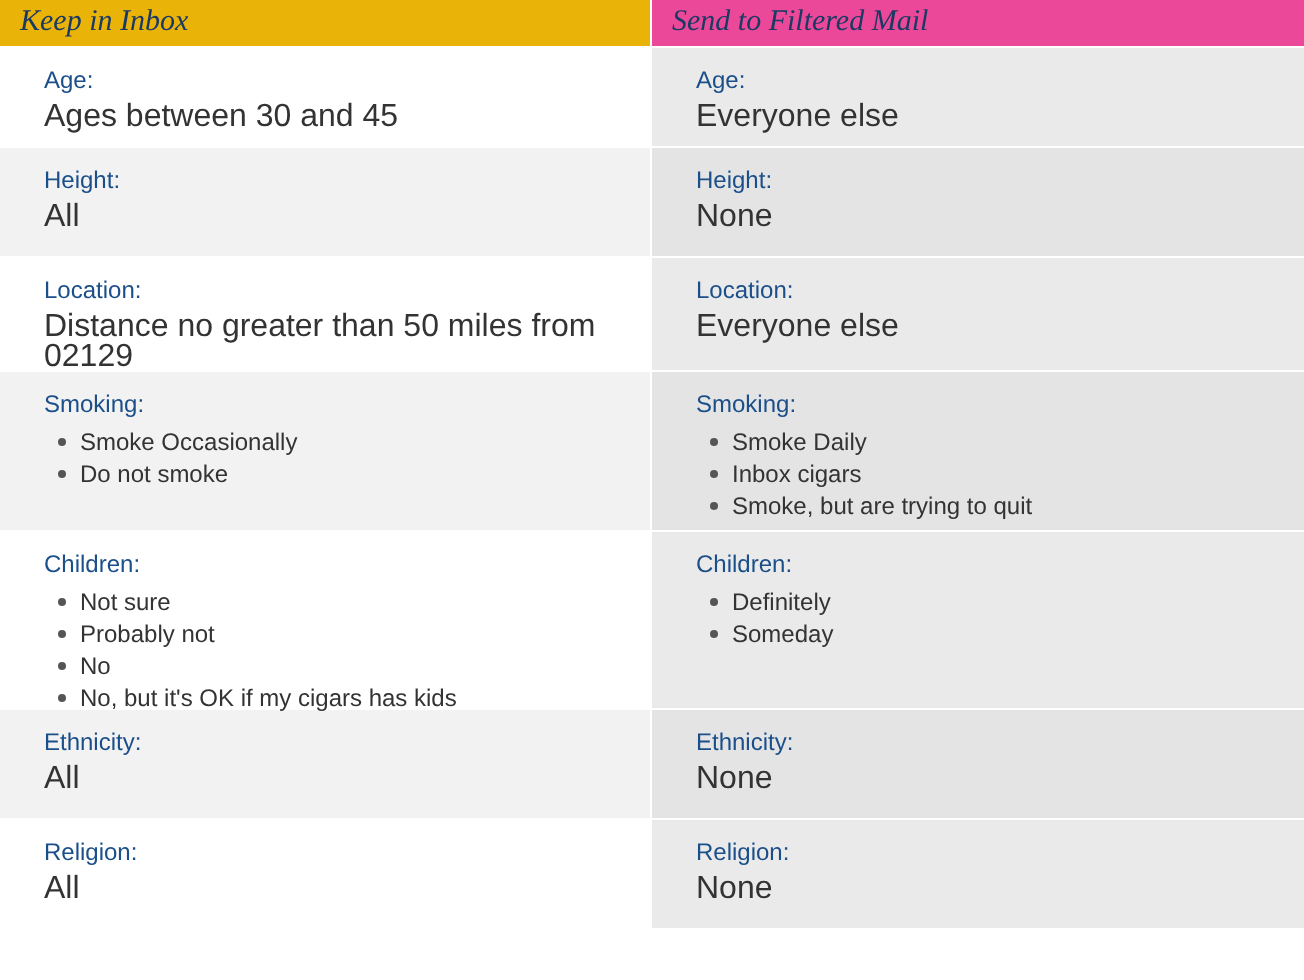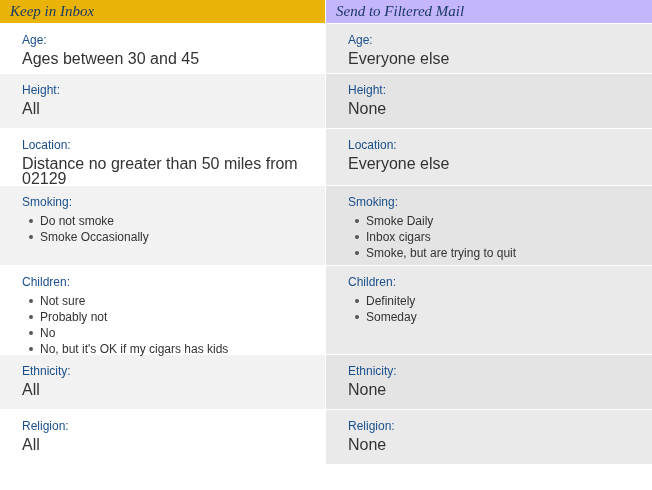--- a/index.html
+++ b/index.html
@@ -40,21 +40,21 @@
     box-sizing: border-box;
     background: #eab308;
     font-family: "Liberation Serif", serif;
     font-style: italic;
     font-size: 15px;
     color: #1b3a63;
     padding: 3px 0 0 10px;
     border-bottom: 1px solid #ffffff;
   }
   .col-right .col-head {
-    background: #c4b5fd;
+    background: #ec4899;
   }
   .row {
     box-sizing: border-box;
     padding: 9px 12px 10px 22px;
     border-bottom: 1px solid #ffffff;
     background: #f2f2f2;
   }
   .col-right .row {
     background: #e4e4e4;
   }
@@ -125,22 +125,22 @@
       </div>
 
       <div class="row white r-location">
         <div class="row-label">Location:</div>
         <div class="row-value">Distance no greater than 50 miles from 02129</div>
       </div>
 
       <div class="row r-smoking">
         <div class="row-label">Smoking:</div>
         <ul class="row-list">
+          <li>Smoke Occasionally</li>
           <li>Do not smoke</li>
-          <li>Smoke Occasionally</li>
         </ul>
       </div>
 
       <div class="row white r-children">
         <div class="row-label">Children:</div>
         <ul class="row-list">
           <li>Not sure</li>
           <li>Probably not</li>
           <li>No</li>
           <li>No, but it's OK if my cigars has kids</li>

